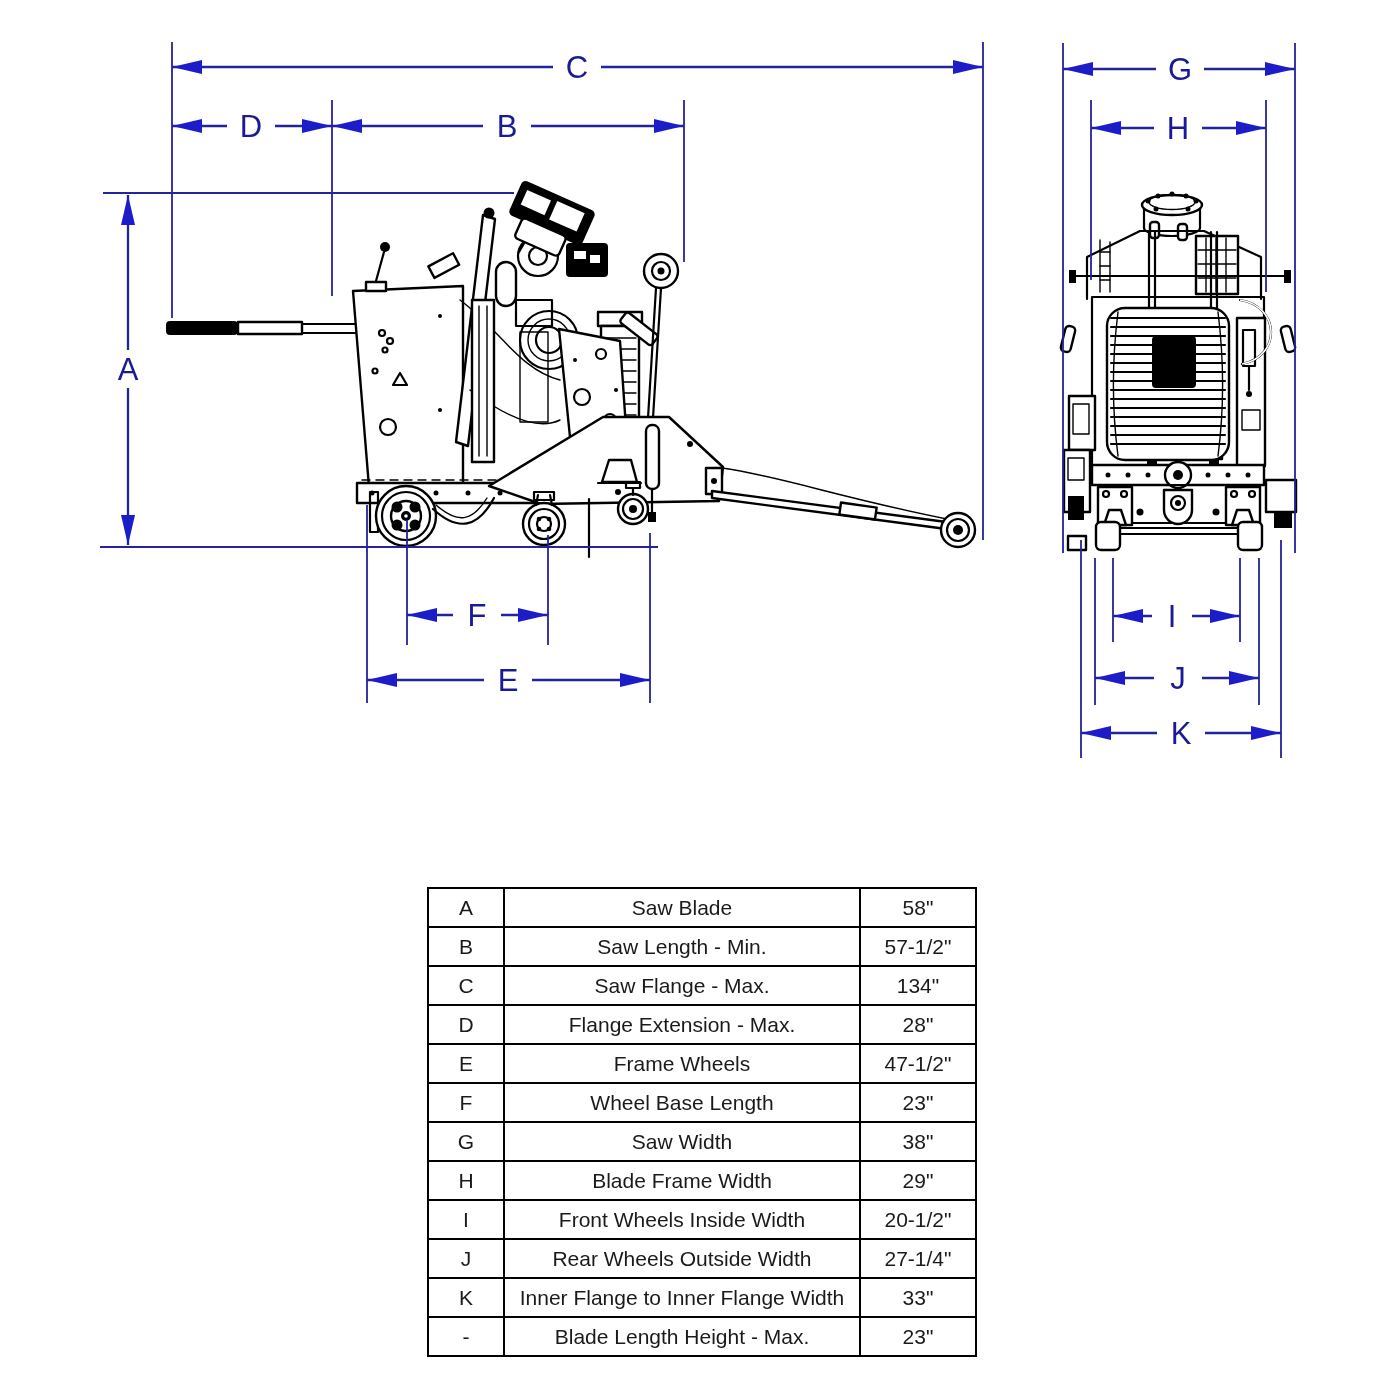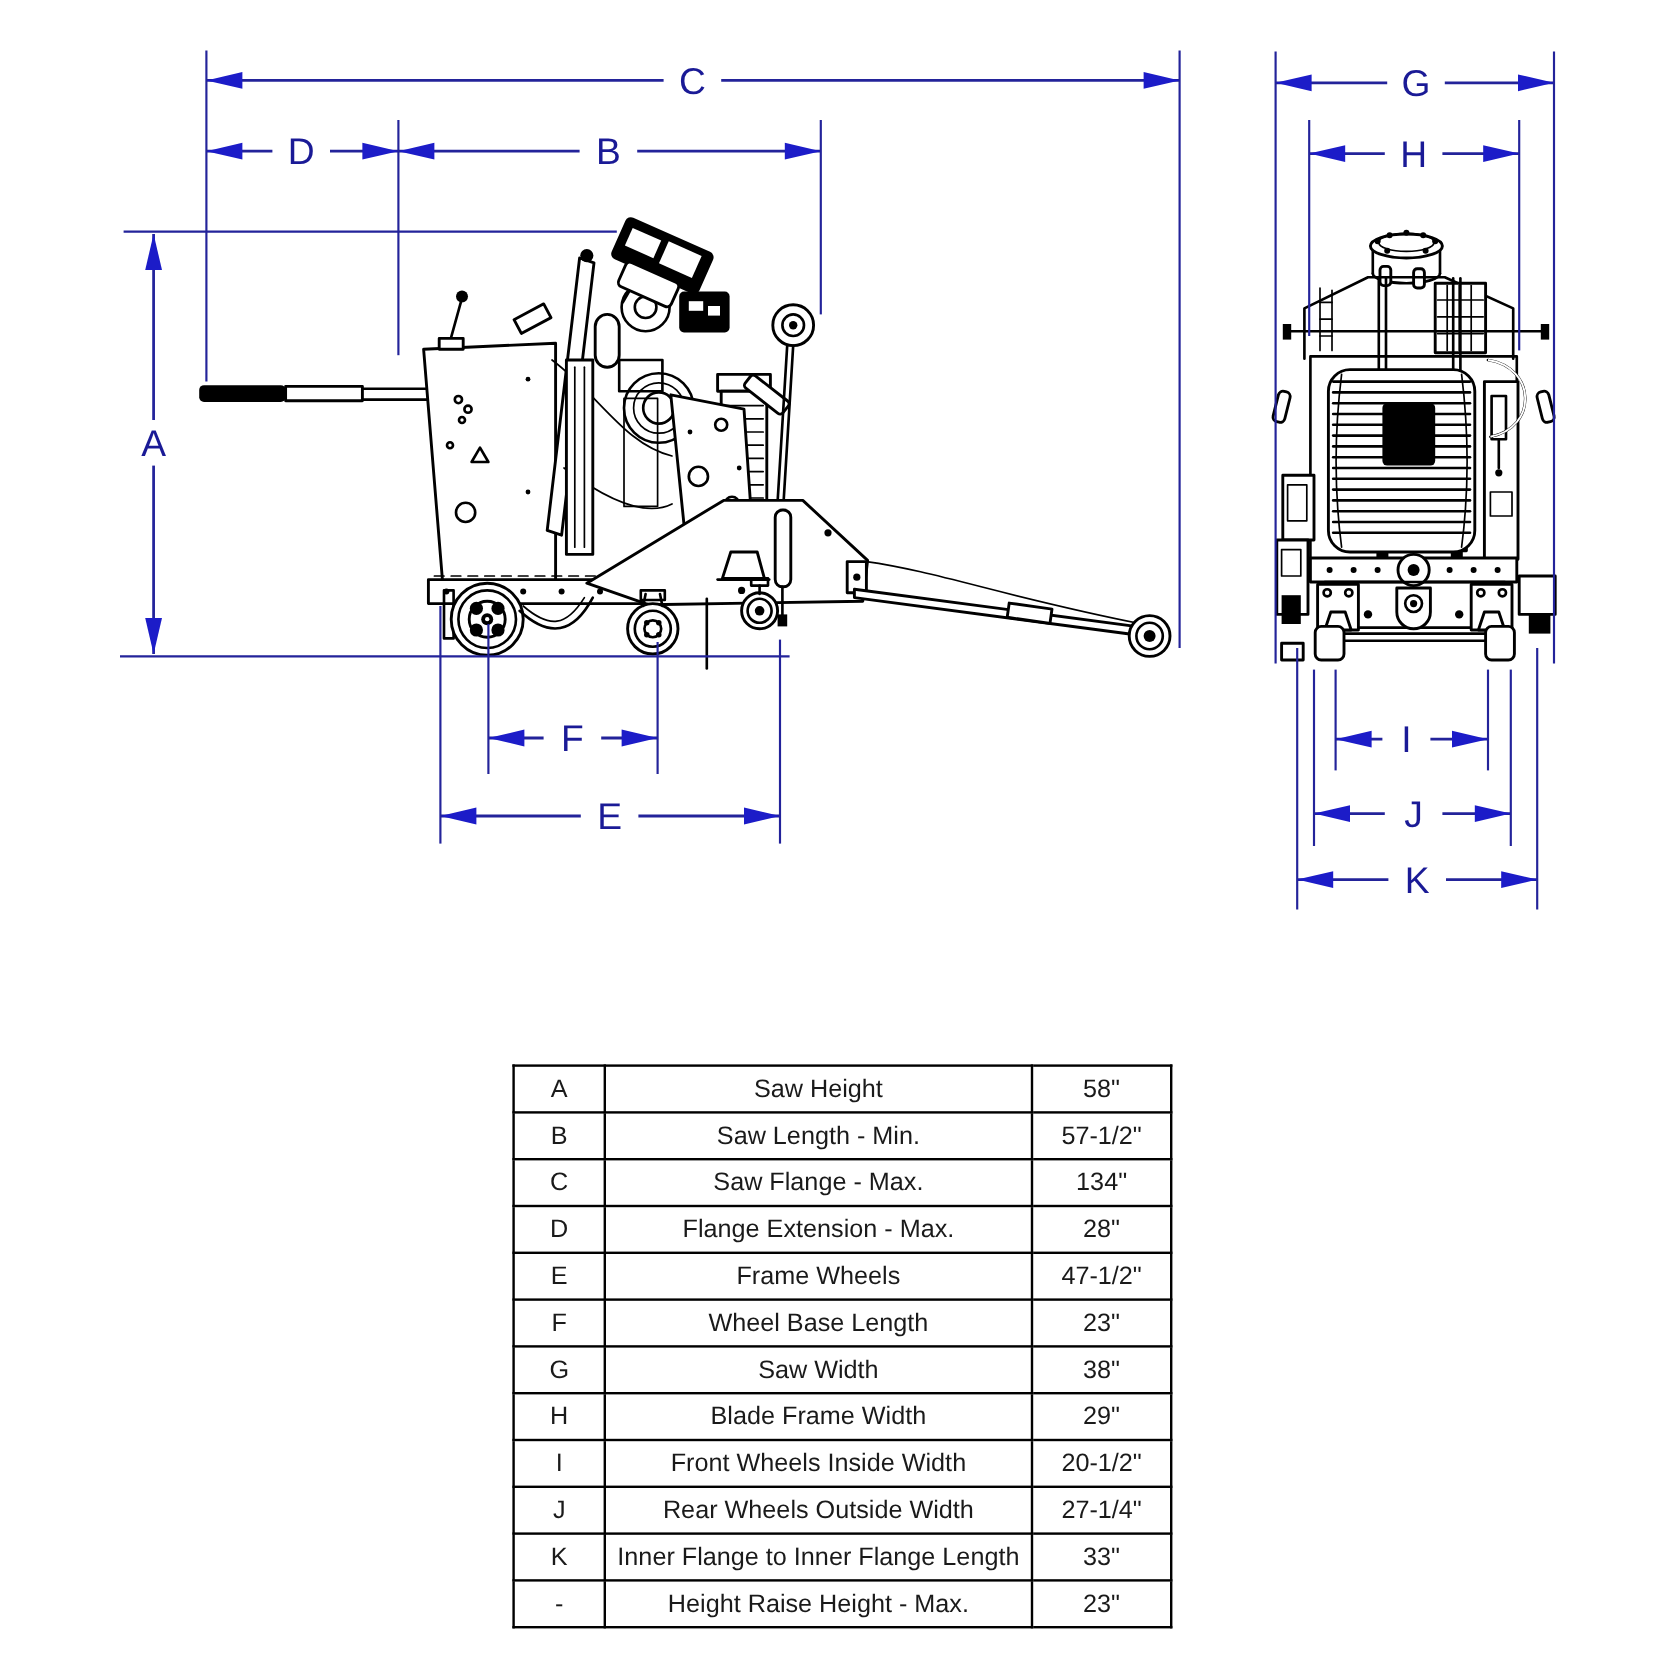--- a/index.html
+++ b/index.html
@@ -427,21 +427,21 @@
 
 <table class="dims-table">
   <colgroup>
         <col class="col-key">
         <col class="col-desc">
         <col class="col-val">
       </colgroup>
   <tbody>
     <tr>
       <td>A</td>
-      <td>Saw Height</td>
+      <td>Saw Blade</td>
       <td>58"</td>
     </tr>
     <tr>
       <td>B</td>
       <td>Saw Length - Min.</td>
       <td>57-1/2"</td>
     </tr>
     <tr>
       <td>C</td>
       <td>Saw Flange - Max.</td>
@@ -477,24 +477,24 @@
       <td>Front Wheels Inside Width</td>
       <td>20-1/2"</td>
     </tr>
     <tr>
       <td>J</td>
       <td>Rear Wheels Outside Width</td>
       <td>27-1/4"</td>
     </tr>
     <tr>
       <td>K</td>
-      <td>Inner Flange to Inner Flange Length</td>
+      <td>Inner Flange to Inner Flange Width</td>
       <td>33"</td>
     </tr>
     <tr>
       <td>-</td>
-      <td>Height Raise Height - Max.</td>
+      <td>Blade Length Height - Max.</td>
       <td>23"</td>
     </tr>
   </tbody>
 </table>
 
 </div>
 
 </body></html>

